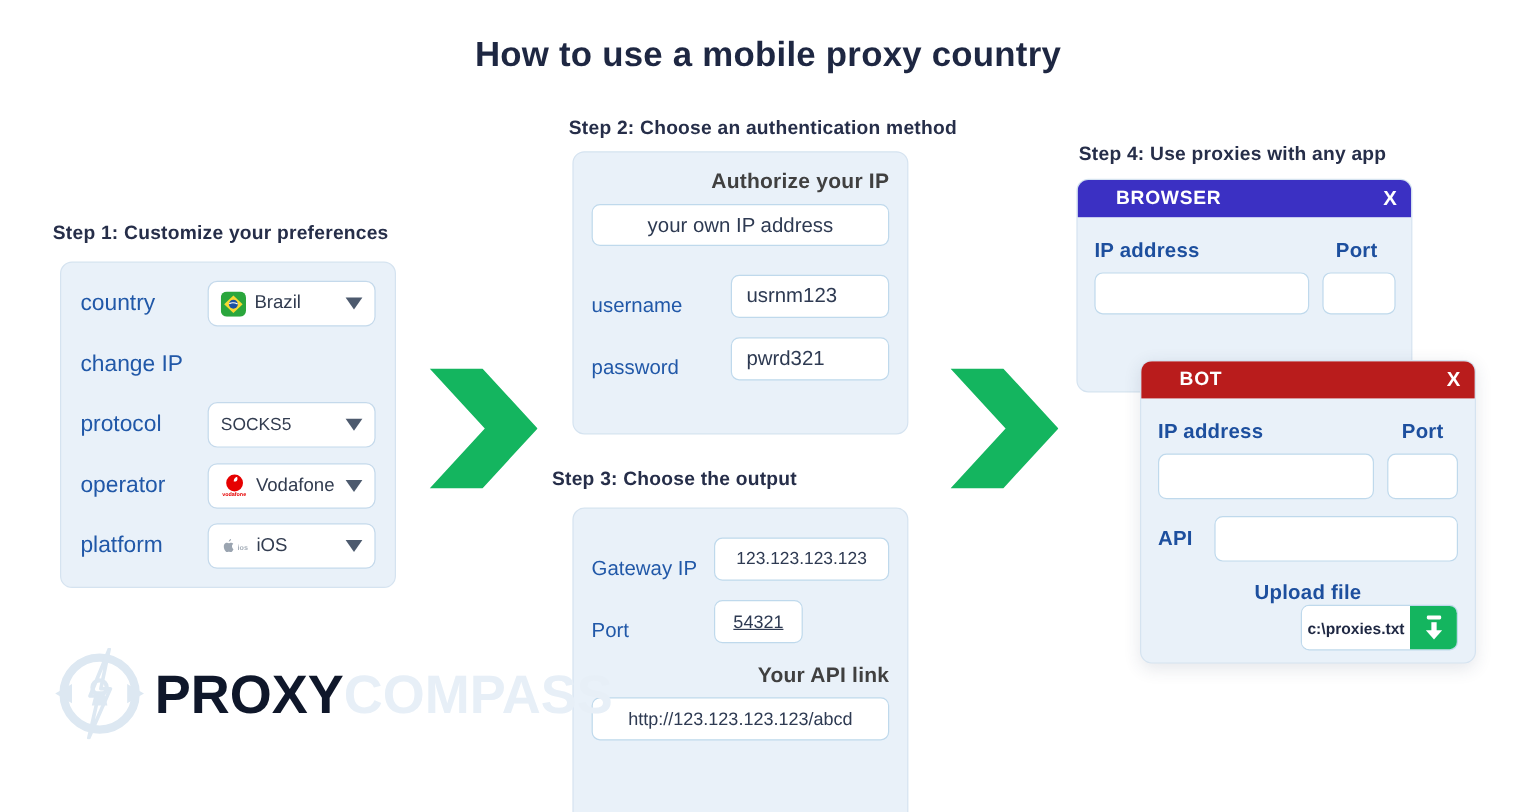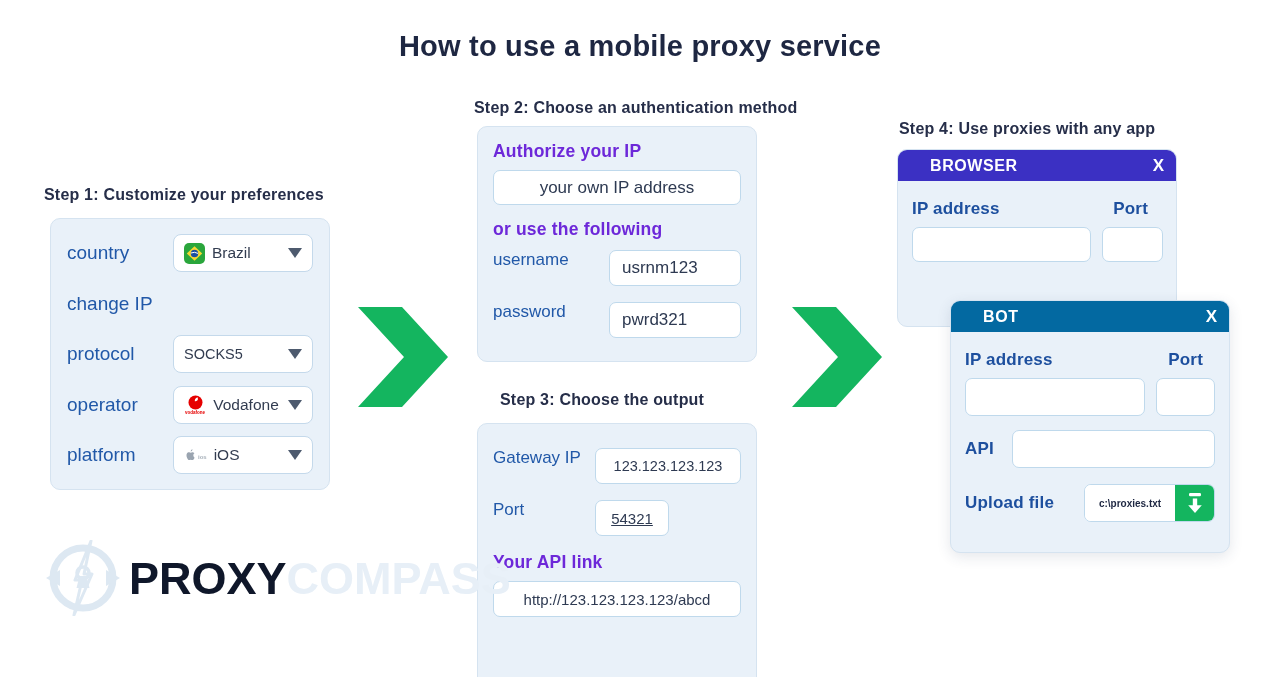--- a/index.html
+++ b/index.html
@@ -33,72 +33,72 @@
   .voda-mini { font-size:5px; color:#e60000; font-weight:700; transform:scale(.9); }
 
   
   .chev { position:absolute; width:90px; height:100px; }
 
   
   .p2 { left:477px; top:126px; width:280px; height:236px; padding:14px 15px 0 15px;
         display:flex; flex-direction:column; }
   .p3 { left:477px; top:423px; width:280px; height:268px; padding:24px 15px 0 15px;
         display:flex; flex-direction:column; }
-  .panel-heading { font-size:17.5px; font-weight:800; color:#6d28d9; letter-spacing:.2px; }
-  .frow { display:flex; align-items:flex-start; }
+  .panel-heading { font-size:17.5px; font-weight:800; color:#404040; letter-spacing:.2px;text-align:right; }
+  .frow { display:flex; align-items:flex-end; }
   .frow .flabel { font-size:17px; color:#2158a8; }
   input.ui { border:1px solid #bfd9ec; border-radius:7px; background:#fff;
     color:#2e3a52; font-family:inherit; outline:none; }
   .inp-full { width:100%; height:35px; font-size:17px; text-align:center; }
   .inp-mid { width:132px; height:36px; font-size:17px; padding:0 12px; margin-left:auto; }
   .inp-gw { width:146px; height:36px; font-size:14.5px; text-align:center; margin-left:auto; }
   .inp-port3 { width:74px; height:36px; font-size:15px; text-align:center;text-decoration:underline; }
   .inp-api { width:100%; height:36px; font-size:15px; text-align:center; }
 
   
   .appwin { position:absolute; border:1px solid #d5e3f0; border-radius:10px; background:#e9f1f9; overflow:hidden; }
   .win-browser { left:897px; top:149px; width:280px; height:178px; }
   .win-bot { left:950px; top:300px; width:280px; height:253px; box-shadow:0 4px 14px rgba(40,60,90,.12); }
   .titlebar { height:31px; display:flex; align-items:center; padding:0 12px 0 32px; }
   .tb-indigo { background:#3b30c3; }
-  .tb-green { background:#0369a1; }
+  .tb-green { background:#b91c1c; }
   .tb-text { color:#fff; font-size:16px; font-weight:800; letter-spacing:.6px; }
   .tb-close { margin-left:auto; color:#fff; font-size:17px; font-weight:800; cursor:pointer; line-height:1; }
   .win-body { padding:18px 14px 16px 14px; }
   .wlabel { font-size:17px; font-weight:700; color:#1d4f9e; letter-spacing:.2px; }
   .labrow { display:flex; margin-bottom:8px; }
   .inprow { display:flex; }
   .b-ip { width:183px; height:35px; }
   .b-port { width:61px; height:35px; margin-left:11px; }
   .bot-ip { width:184px; height:38px; }
   .bot-port { width:59px; height:38px; margin-left:11px; }
   .apirow { display:flex; align-items:center; margin-top:14px; }
   .inp-apibox { width:203px; height:38px; margin-left:auto; }
-  .uplrow { display:flex; align-items:center; margin-top:16px; }
+  .uplrow { display:flex; align-items:center; margin-top:16px;flex-direction:column; }
   .filegroup { margin-left:auto; display:flex; height:38px; border-radius:7px; overflow:hidden;
     border:1px solid #bfd9ec; background:#fff; }
-  .inp-file { width:90px; height:36px; border:none; font-size:10px; font-weight:600;
+  .inp-file { width:90px; height:36px; border:none; font-size:13px; font-weight:600;
     text-align:center; color:#1e2742; font-family:inherit; outline:none; }
   .upload-btn { width:40px; height:38px; margin:-1px -1px -1px 0; border:none; background:#14b55f;
     display:flex; align-items:center; justify-content:center; cursor:pointer; border-radius:0 7px 7px 0; }
 
   
   .gap8{height:8px;} .gap10{height:10px;} .gap14{height:14px;} .gap16{height:16px;}
 
   
   .watermark { position:absolute; left:45px; top:540px; display:flex; align-items:center; gap:8px; }
   .wm-text { font-size:45px; font-weight:800; letter-spacing:0; line-height:1; display:flex; }
   .wm-a { color:#0f172a; } .wm-b { color:#e7eff7; }
 </style>
 </head>
 <body>
 
 <div class="canvas">
 
-  <div class="main-title">How to use a mobile proxy service</div>
+  <div class="main-title">How to use a mobile proxy country</div>
 
   <div class="step-label" style="left:44px; top:186px;">Step 1: Customize your preferences</div>
 
   <div class="panel p1">
 
     <div class="p1row">
       <span class="rlabel">country</span>
       <div class="dropdown">
         <svg class="flag" viewBox="0 0 21 21">
           <rect x="0" y="0" width="21" height="21" rx="5" fill="#2aa63c"></rect>
@@ -162,34 +162,33 @@
     <polygon points="0,0 44,0 90,50 44,100 0,100 46,50" fill="#14b55f"></polygon>
   </svg>
 
   <div class="step-label" style="left:474px; top:99px;">Step 2: Choose an authentication method</div>
 
   <div class="panel p2">
     <div class="panel-heading">Authorize your IP</div>
     <div class="gap8"></div>
     <input class="ui inp-full" type="text" value="your own IP address" style="">
     <div class="gap14"></div>
-    <div class="panel-heading">or use the following</div>
     <div class="gap10"></div>
     <div class="frow">
       <span class="flabel">username</span>
       <input class="ui inp-mid" type="text" value="usrnm123" style="">
     </div>
     <div class="gap16"></div>
     <div class="frow">
       <span class="flabel">password</span>
       <input class="ui inp-mid" type="text" value="pwrd321" style="">
     </div>
   </div>
 
-  <div class="step-label" style="left:500px; top:391px;">Step 3: Choose the output</div>
+  <div class="step-label" style="left:460px; top:391px;">Step 3: Choose the output</div>
 
   <div class="panel p3">
     <div class="frow">
       <span class="flabel">Gateway IP</span>
       <input class="ui inp-gw" type="text" value="123.123.123.123" style="">
     </div>
     <div class="gap16"></div>
     <div class="frow">
       <span class="flabel">Port</span>
       <span style="margin-left:auto; width:146px; display:flex;">

